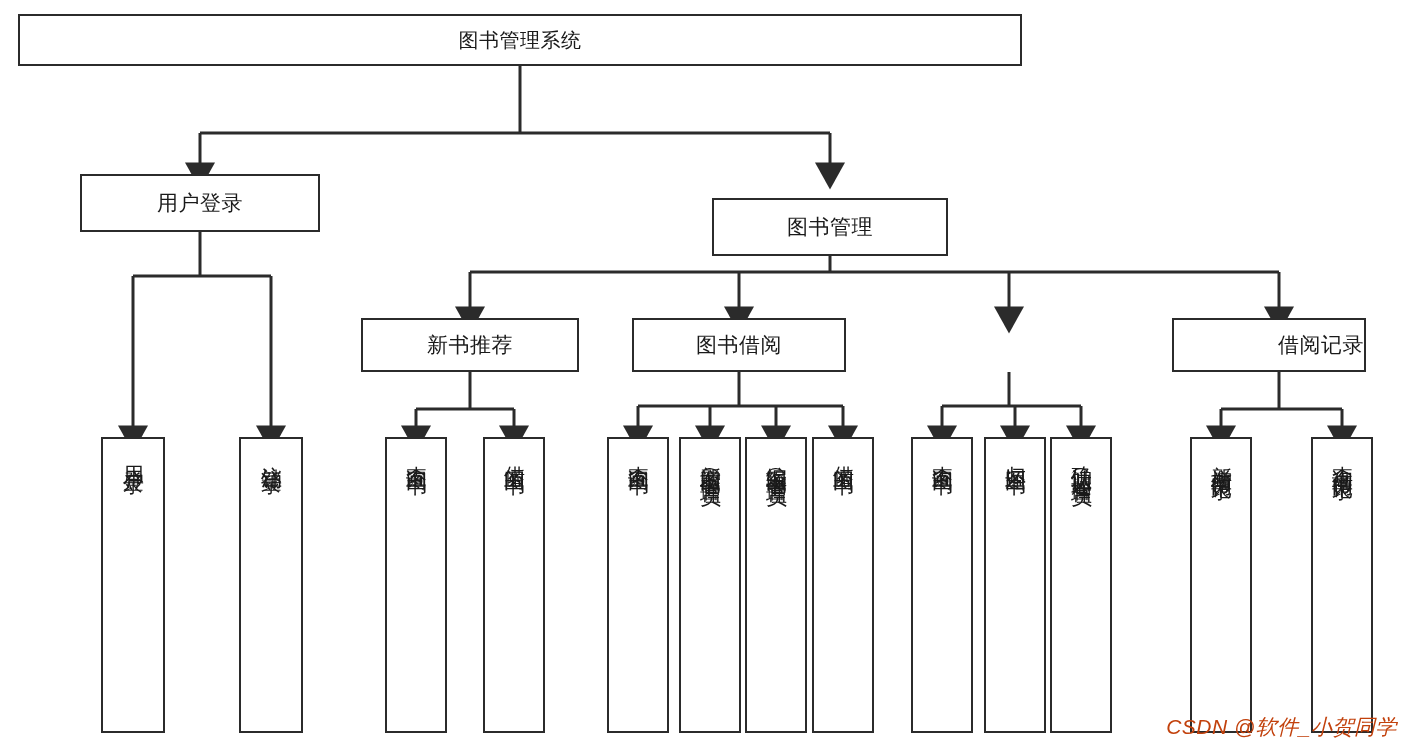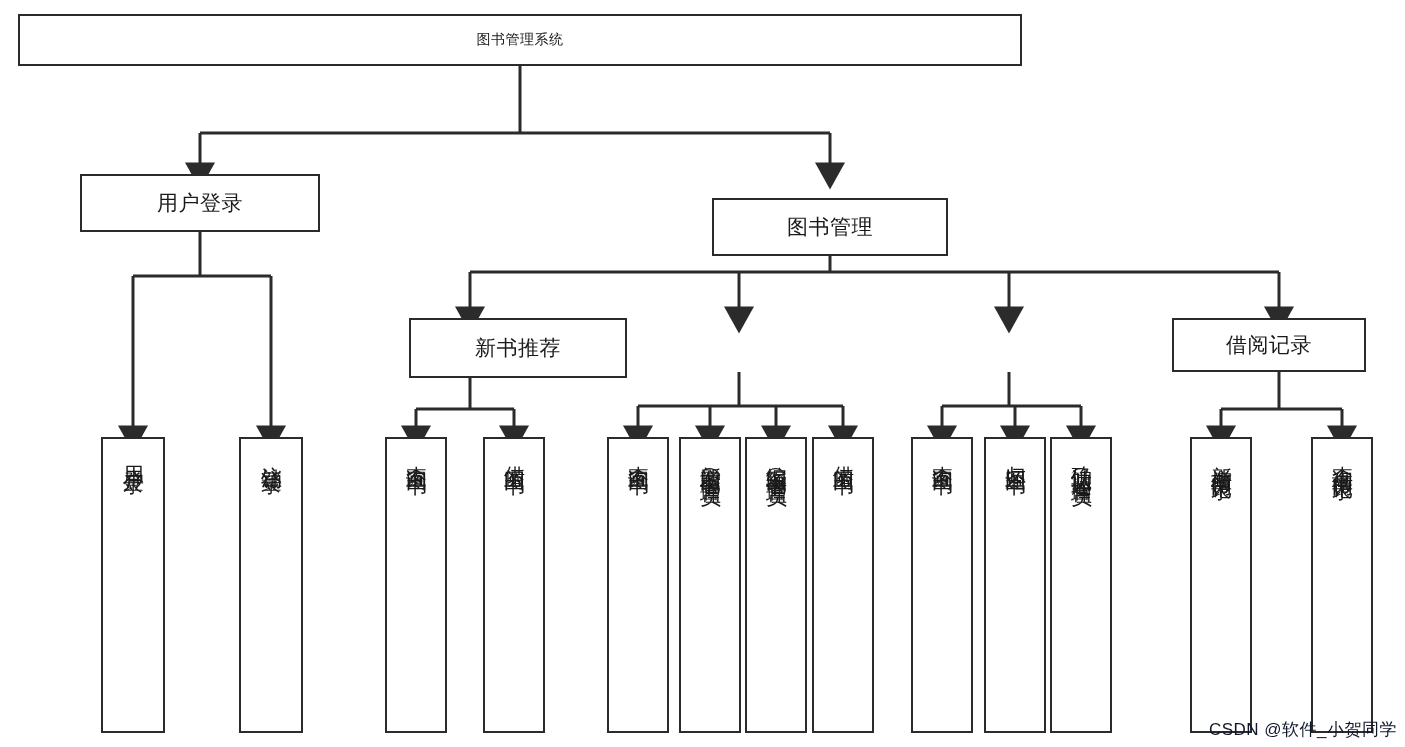--- a/index.html
+++ b/index.html
@@ -43,46 +43,47 @@
     line-height: 1.22;
     letter-spacing: 0.5px;
     color: #1a1a1a;
     white-space: nowrap;
   }
   
   .node.horiz .label {
     font-size: 21px;
   }
   .node.root .label {
-    font-size: 14px;
+    font-size: 20px;
   }
   
   .node.vert {
     align-items: flex-start;
     justify-content: center;
     padding-top: 4px;
   }
   .node.vert .label {
     writing-mode: vertical-rl;
     text-orientation: upright;
     font-size: 21px;
     line-height: 1.18;
     letter-spacing: 3px;
     white-space: nowrap;
     margin-top: 6px;
   }
   .watermark {
     position: absolute;
     right: 8px;
     bottom: 6px;
-    font-size: 17px;
-    color: #0f172a;
+    font-size: 21px;
+    color: #c2410c;
     z-index: 5;
     white-space: nowrap;
     letter-spacing: 0.5px;
+    font-style: italic;
   }
 </style>
 </head>
 <body>
 
 <div id="diagram">
 
   <svg id="edges" viewBox="0 0 1405 747" width="1405" height="747" xmlns="http://www.w3.org/2000/svg">
     <defs>
       <marker id="arrow" markerWidth="11" markerHeight="11" refX="1.2" refY="5" orient="auto" markerUnits="strokeWidth">
@@ -137,24 +138,27 @@
     <span class="label">图书管理系统</span>
   </div>
 
   <div class="node horiz" style="left:80px; top:174px; width:240px; height:58px;">
     <span class="label">用户登录</span>
   </div>
   <div class="node horiz" style="left:712px; top:174px; width:236px; height:58px;margin-top:24px;">
     <span class="label">图书管理</span>
   </div>
 
-  <div class="node horiz" style="left:361px; top:318px; width:218px; height:60px;margin-left:48px;">
+  <div class="node horiz" style="left:361px; top:318px; width:218px; height:54px;">
     <span class="label">新书推荐</span>
   </div>
-  <div class="node horiz" style="left:1172px; top:318px; width:194px; height:54px;">
+  <div class="node horiz" style="left:632px; top:318px; width:214px; height:54px;">
+    <span class="label">图书借阅</span>
+  </div>
+  <div class="node horiz" style="left:1172px; top:318px; width:194px; height:54px;justify-content:flex-end;">
     <span class="label">借阅记录</span>
   </div>
 
   <div class="node vert" style="left:101px; top:437px; width:64px; height:296px;">
     <span class="label">用户登录</span>
   </div>
   <div class="node vert" style="left:239px; top:437px; width:64px; height:296px;">
     <span class="label">注销登录</span>
   </div>
 

